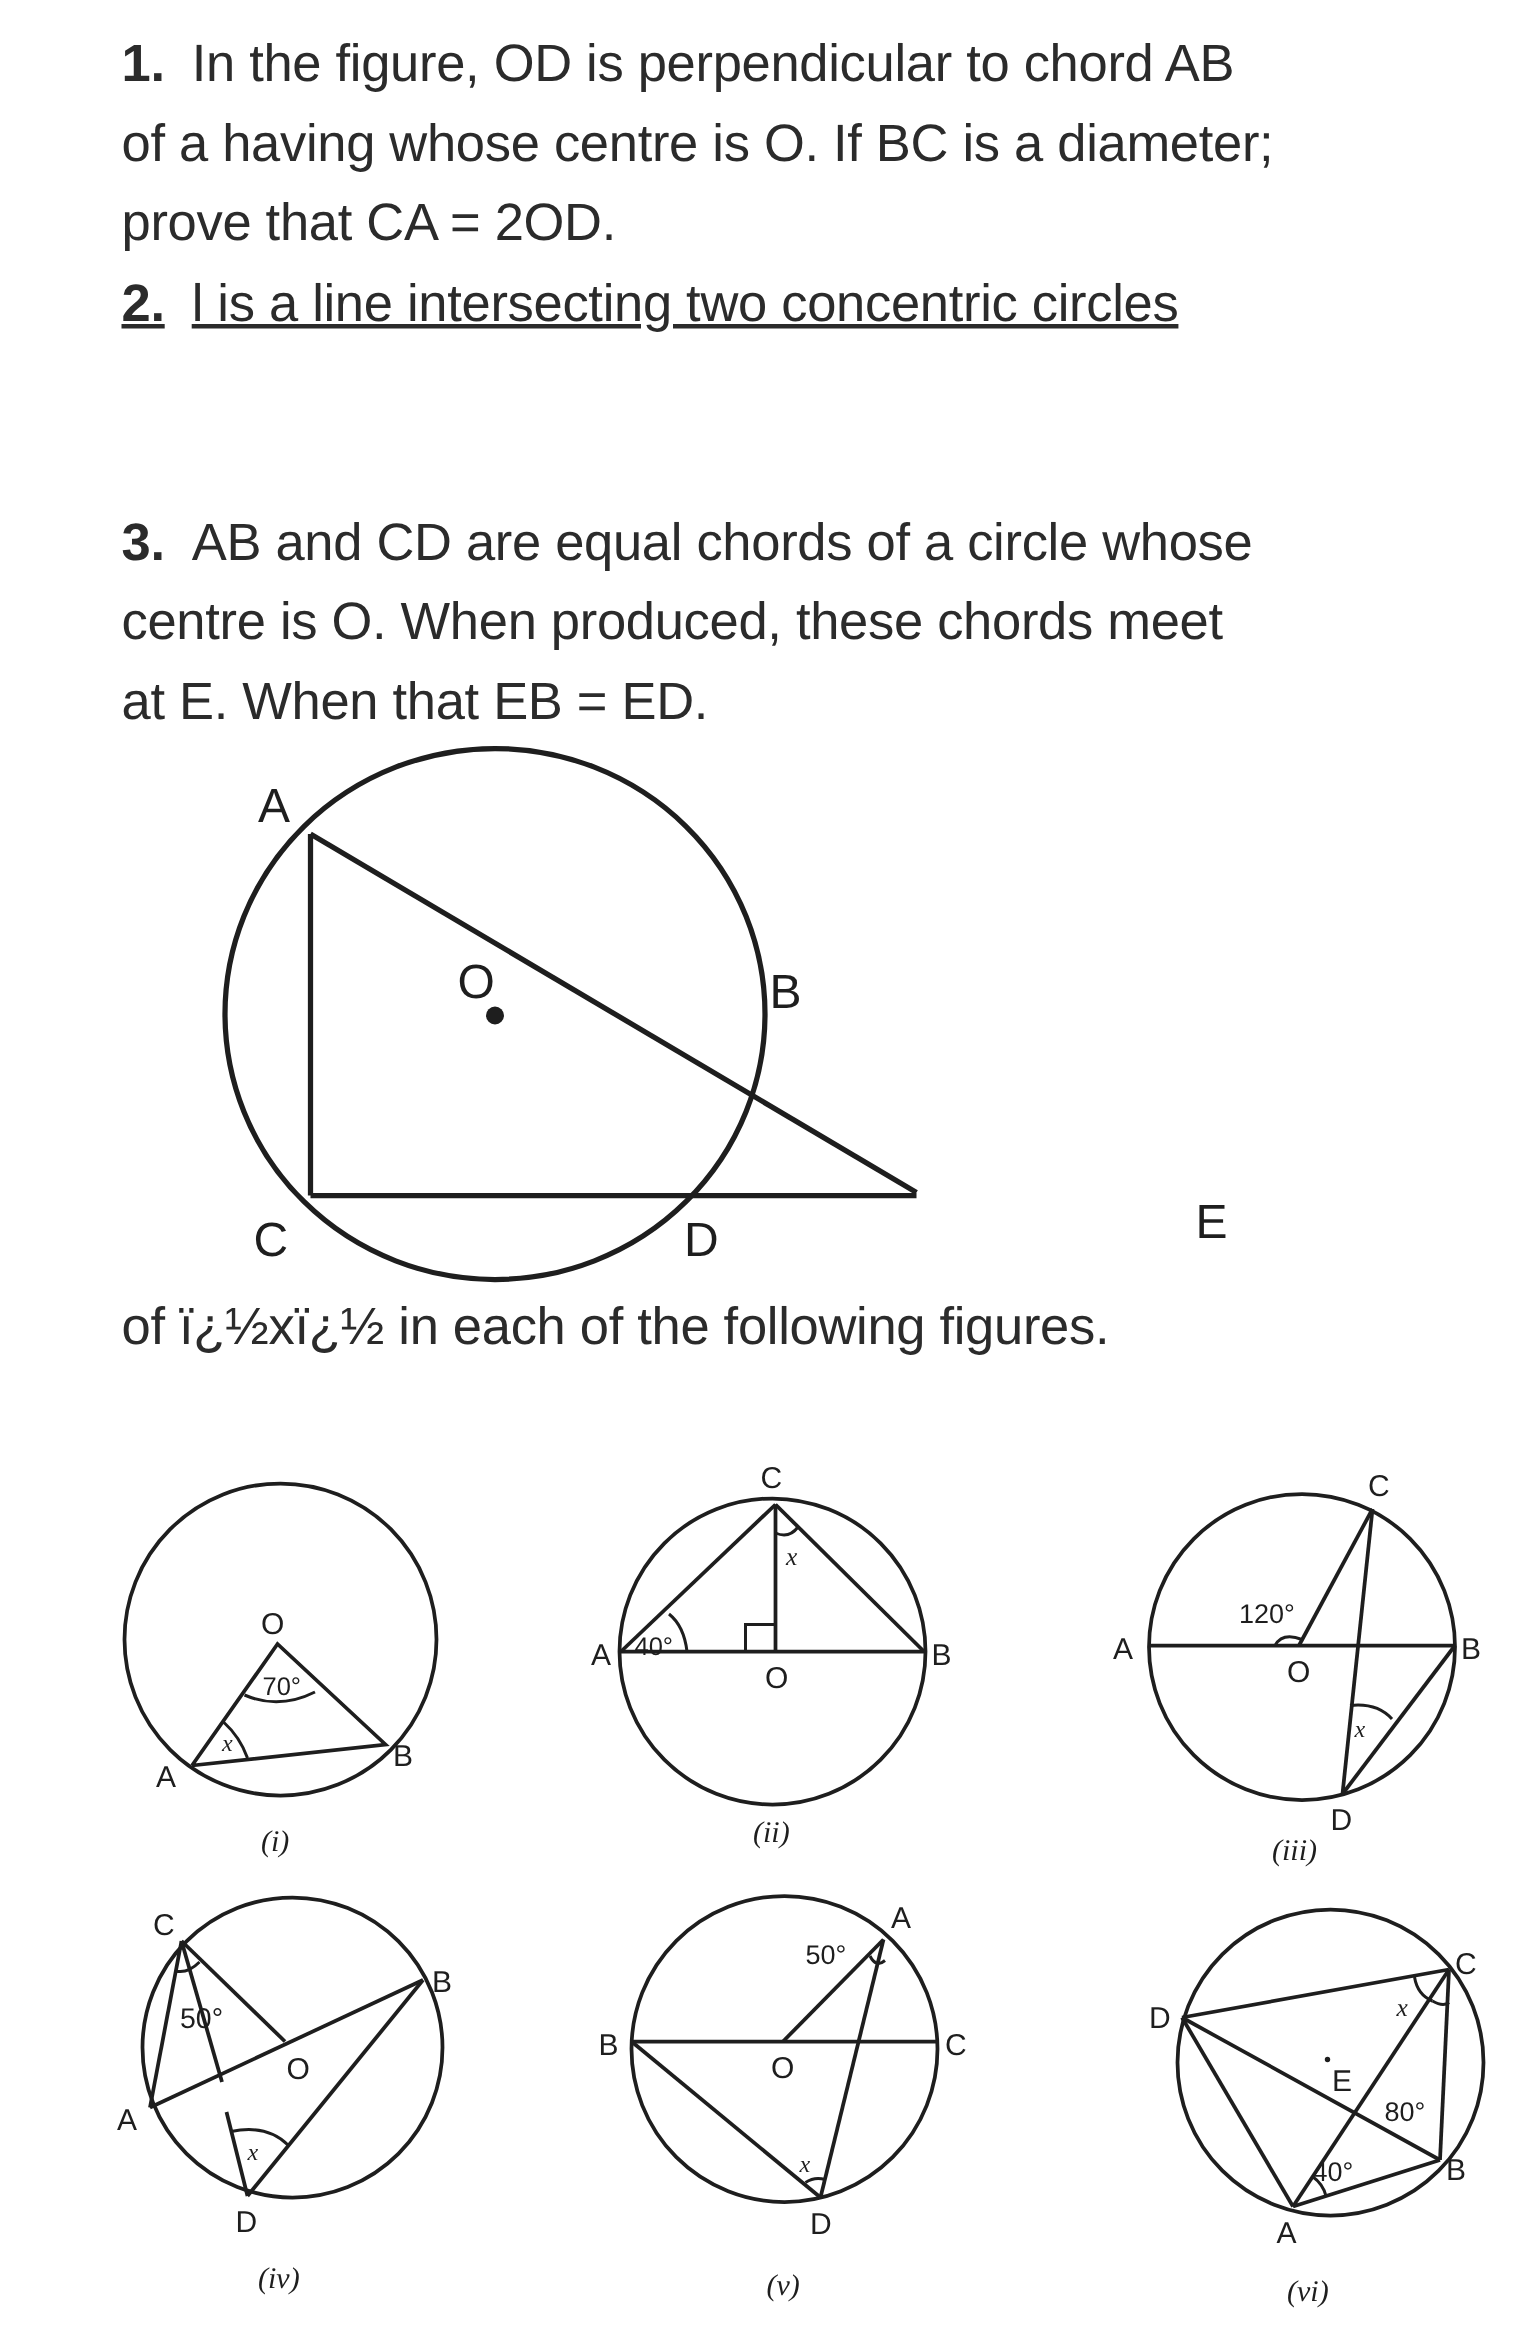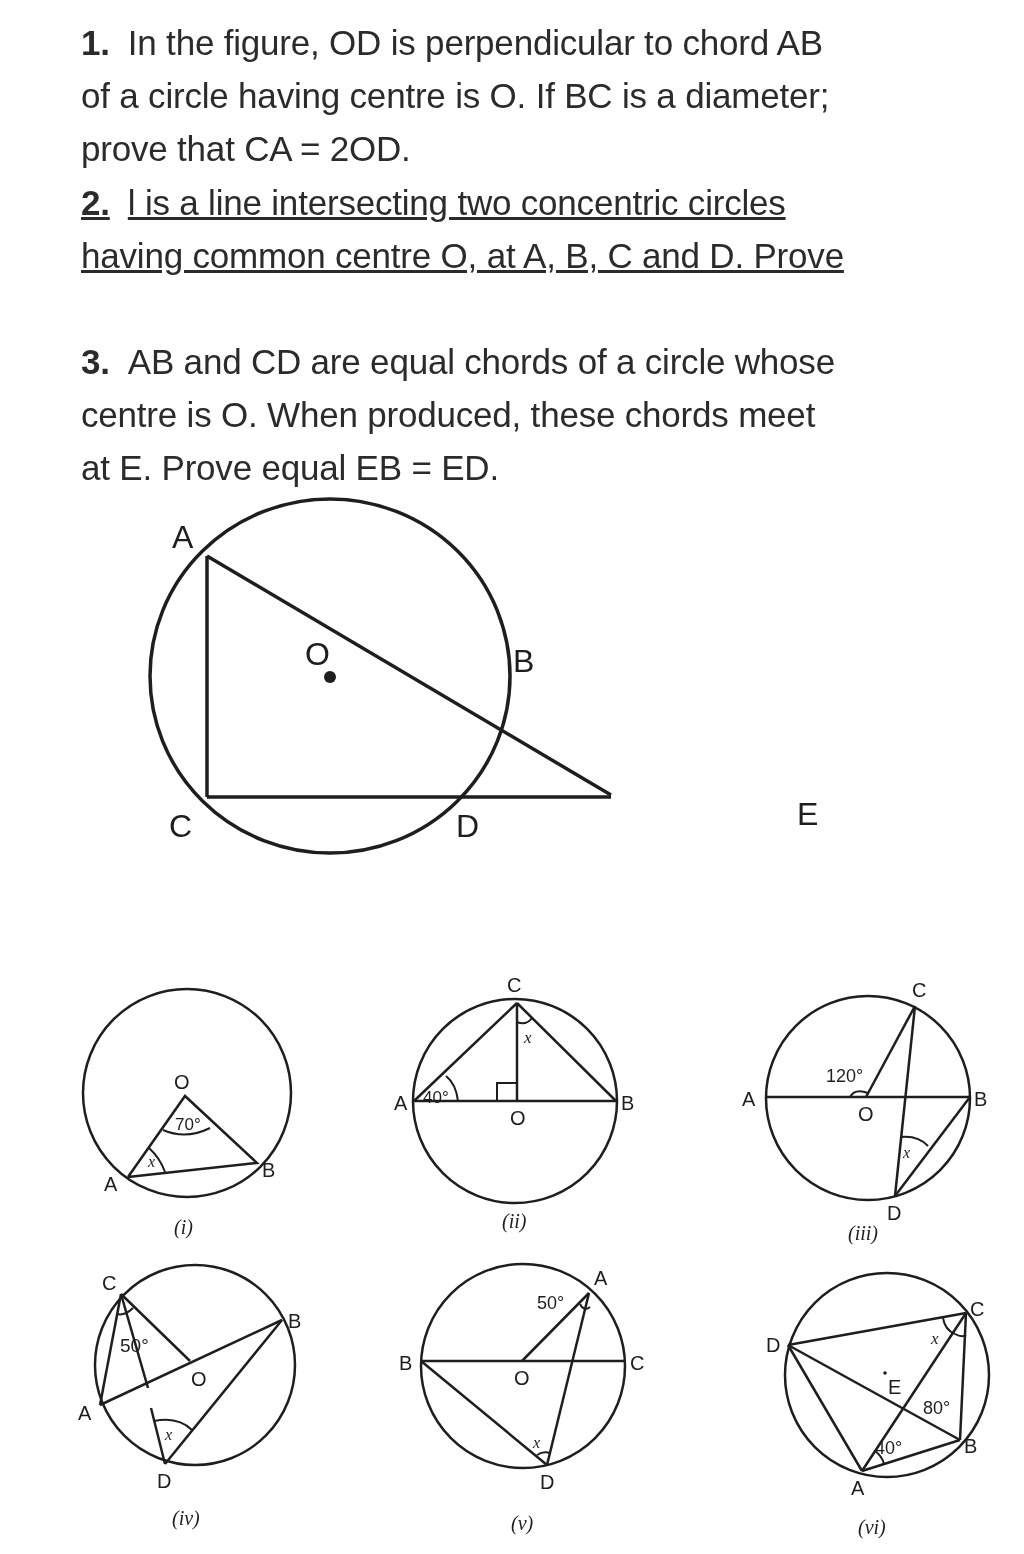--- a/index.html
+++ b/index.html
@@ -11,36 +11,36 @@
   svg { position: absolute; left: 0; top: 0; }
   .stroke { fill: none; stroke: #1e1e1e; }
   .lbl { font-family: "Liberation Sans", "DejaVu Sans", sans-serif; fill: #1e1e1e; }
   .fig-lbl { font-family: "Liberation Serif", "DejaVu Serif", serif; font-style: italic; fill: #1e1e1e; }
 </style>
 </head>
 <body>
 
 <div class="q" style="top:16px;">
   <p><span class="num">1.</span><span>In the figure, OD is perpendicular to chord AB</span></p>
-  <p>of a circle having centre is O. If BC is a diameter;</p>
+  <p>of a having whose centre is O. If BC is a diameter;</p>
   <p>prove that CA = 2OD.</p>
 </div>
 
 <div class="q" style="top:176px;text-decoration:underline;">
   <p><span class="num">2.</span><span>l is a line intersecting two concentric circles</span></p>
-  <p>having common centre O, at A, B, C and D. Prove</p>
 </div>
 
 <div class="q" style="top:335px;">
   <p><span class="num">3.</span><span>AB and CD are equal chords of a circle whose</span></p>
   <p>centre is O. When produced, these chords meet</p>
-  <p>at E. Prove equal EB = ED.</p>
+  <p>at E. When that EB = ED.</p>
 </div>
 
 <div class="q" style="top:858px;">
+  <p>of ï¿½xï¿½ in each of the following figures.</p>
 </div>
 
 <svg width="1024" height="1554" viewBox="0 0 1024 1554">
 
   <g>
     <ellipse class="stroke" cx="330" cy="676" rx="180" ry="177" stroke-width="3.5"></ellipse>
     <line class="stroke" x1="207" y1="556" x2="207" y2="797" stroke-width="3.5"></line>
     <line class="stroke" x1="207" y1="556" x2="611" y2="795" stroke-width="3.5"></line>
     <line class="stroke" x1="207" y1="797" x2="611" y2="797" stroke-width="3.5"></line>
     <circle cx="330" cy="677" r="6" fill="#1e1e1e"></circle>

